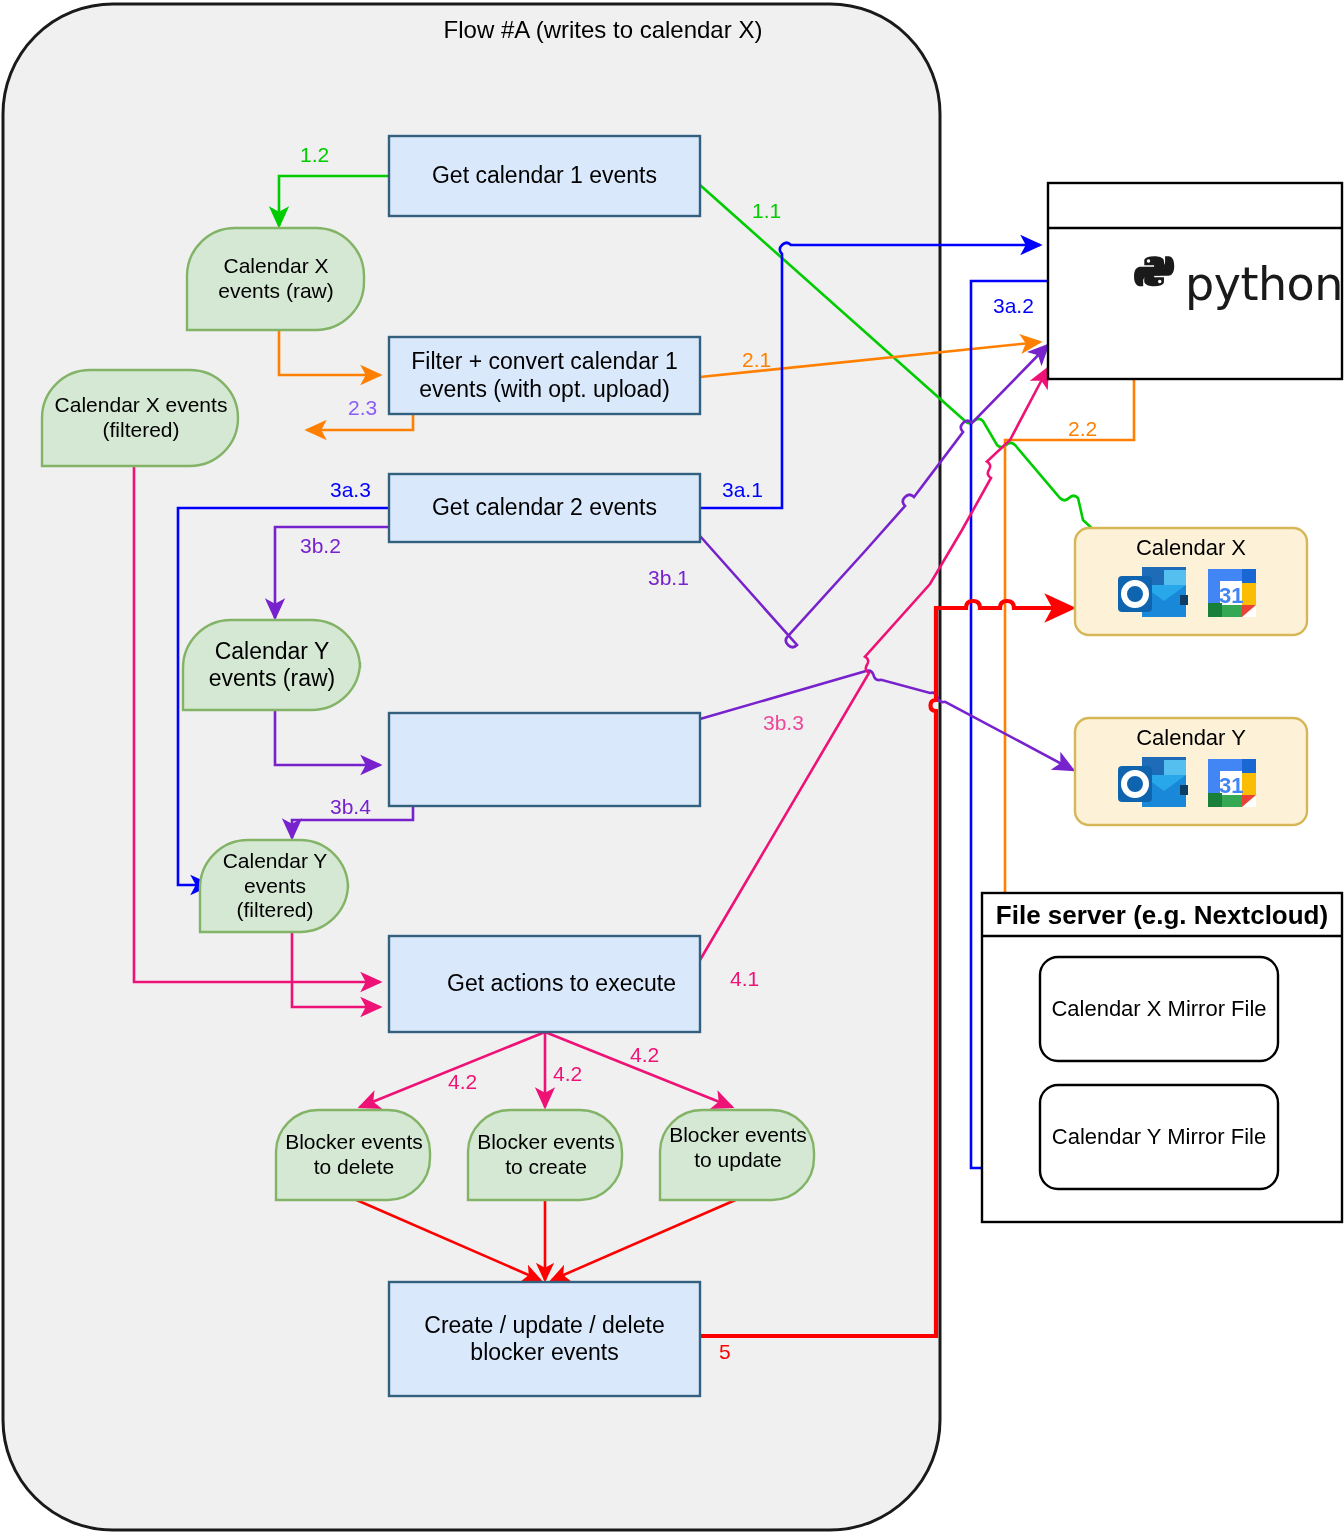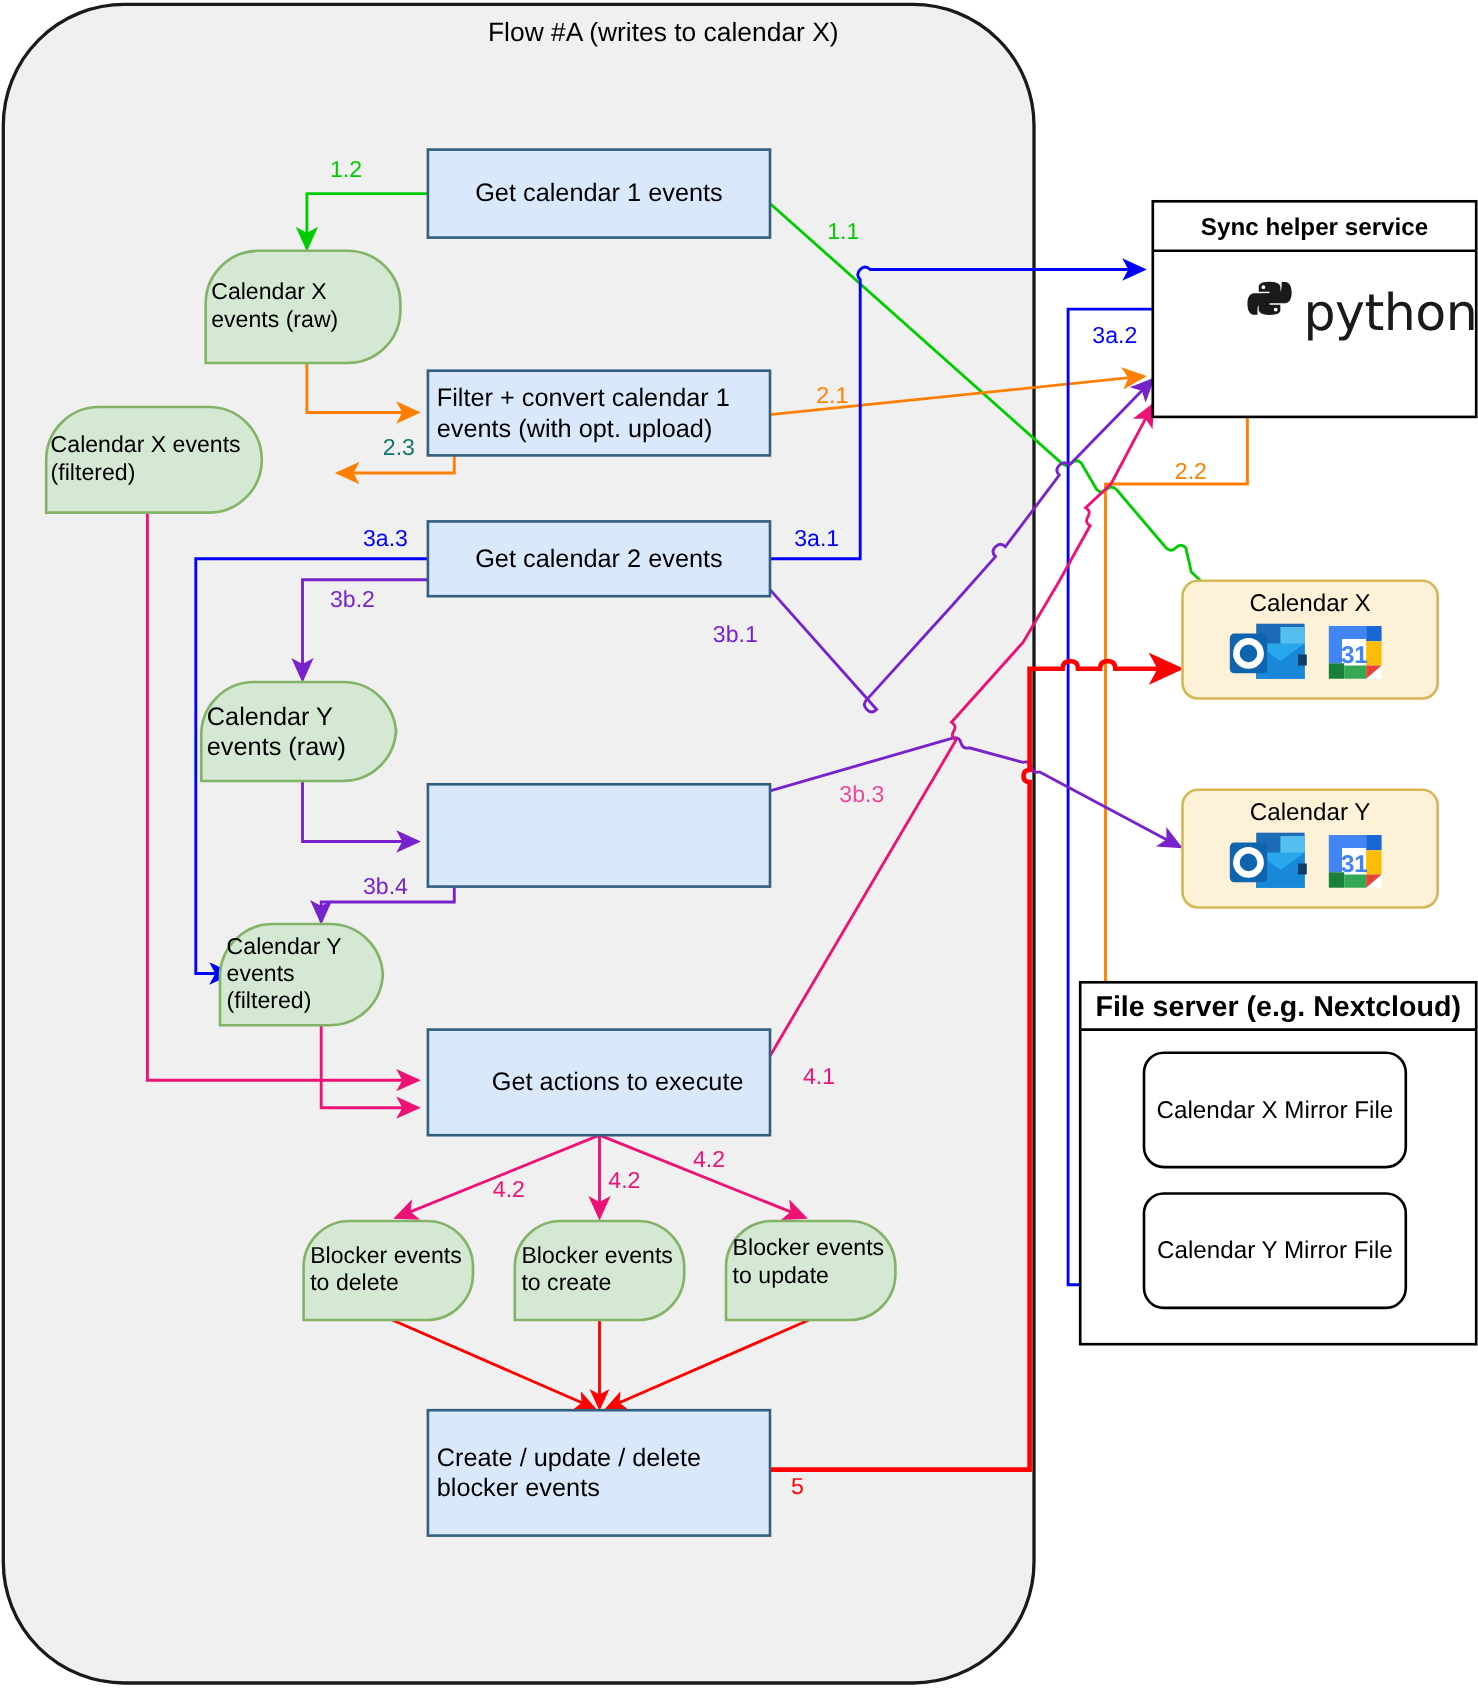--- a/index.html
+++ b/index.html
@@ -1,21 +1,21 @@
 <!DOCTYPE html>
 <html><head>
 <meta charset="utf-8">
 <style>
   html,body{margin:0;padding:0;background:#ffffff;}
   body{width:1344px;height:1536px;position:relative;overflow:hidden;
        font-family:"Liberation Sans","DejaVu Sans",sans-serif;}
   #stage{position:absolute;left:0;top:0;width:1344px;height:1536px;}
   svg#diagram{position:absolute;left:0;top:0;width:1344px;height:1536px;}
   .nodetext{position:absolute;display:flex;align-items:center;justify-content:center;
-            line-height:1.18;color:#000;pointer-events:none;}
+            text-align:center;line-height:1.18;color:#000;pointer-events:none;}
   .lbl{position:absolute;font-size:21px;font-weight:400;white-space:nowrap;}
 </style>
 </head>
 <body>
 
 <div id="stage">
 
 <svg id="diagram" viewBox="0 0 1344 1536">
   <defs>
     <marker id="ah-green" markerWidth="9" markerHeight="9" refX="7.6" refY="4.5" orient="auto">
@@ -170,34 +170,33 @@
 <div class="nodetext" style="left:397px;top:1282px;width:295px;height:114px;font-size:23px;">Create / update / delete blocker events</div>
 
 <div class="nodetext" style="left:192px;top:228px;width:168px;height:102px;font-size:21px;">Calendar X events (raw)</div>
 <div class="nodetext" style="left:46px;top:370px;width:190px;height:96px;font-size:21px;">Calendar X events (filtered)</div>
 <div class="nodetext" style="left:188px;top:620px;width:168px;height:90px;font-size:23px;">Calendar Y events (raw)</div>
 <div class="nodetext" style="left:206px;top:840px;width:138px;height:92px;font-size:21px;">Calendar Y events (filtered)</div>
 <div class="nodetext" style="left:282px;top:1110px;width:144px;height:90px;font-size:21px;">Blocker events to delete</div>
 <div class="nodetext" style="left:474px;top:1110px;width:144px;height:90px;font-size:21px;">Blocker events to create</div>
 <div class="nodetext" style="left:666px;top:1110px;width:144px;height:76px;font-size:21px;">Blocker events to update</div>
 
-<div class="nodetext" style="left:1048px;top:186px;width:294px;height:42px;font-size:22px;font-weight:bold;">Sync helper service</div>
 
 <div class="nodetext" style="left:982px;top:895px;width:360px;height:41px;font-size:26px;font-weight:bold;">File server (e.g. Nextcloud)</div>
 <div class="nodetext" style="left:1040px;top:957px;width:238px;height:104px;font-size:22px;">Calendar X Mirror File</div>
 <div class="nodetext" style="left:1040px;top:1085px;width:238px;height:104px;font-size:22px;">Calendar Y Mirror File</div>
 
 <div class="nodetext" style="left:1075px;top:533px;width:232px;height:30px;font-size:22px;">Calendar X</div>
 <div class="nodetext" style="left:1075px;top:723px;width:232px;height:30px;font-size:22px;">Calendar Y</div>
 
 <div class="lbl" style="left:752px;top:199px;color:#00cc00;">1.1</div>
 <div class="lbl" style="left:300px;top:143px;color:#00cc00;">1.2</div>
 <div class="lbl" style="left:742px;top:348px;color:#ff8000;">2.1</div>
 <div class="lbl" style="left:1068px;top:417px;color:#ff8000;">2.2</div>
-<div class="lbl" style="left:348px;top:396px;color:#0f766e;">2.3</div>
+<div class="lbl" style="left:348px;top:396px;color:#8b5cf6;">2.3</div>
 <div class="lbl" style="left:722px;top:478px;color:#0000ff;">3a.1</div>
 <div class="lbl" style="left:993px;top:294px;color:#0000ff;">3a.2</div>
 <div class="lbl" style="left:330px;top:478px;color:#0000ff;">3a.3</div>
 <div class="lbl" style="left:648px;top:566px;color:#7722cc;text-align:right;">3b.1</div>
 <div class="lbl" style="left:300px;top:534px;color:#7722cc;">3b.2</div>
 <div class="lbl" style="left:763px;top:711px;color:#ec4899;">3b.3</div>
 <div class="lbl" style="left:330px;top:795px;color:#7722cc;">3b.4</div>
 <div class="lbl" style="left:730px;top:967px;color:#ee1277;">4.1</div>
 <div class="lbl" style="left:448px;top:1070px;color:#ee1277;">4.2</div>
 <div class="lbl" style="left:553px;top:1062px;color:#ee1277;">4.2</div>

